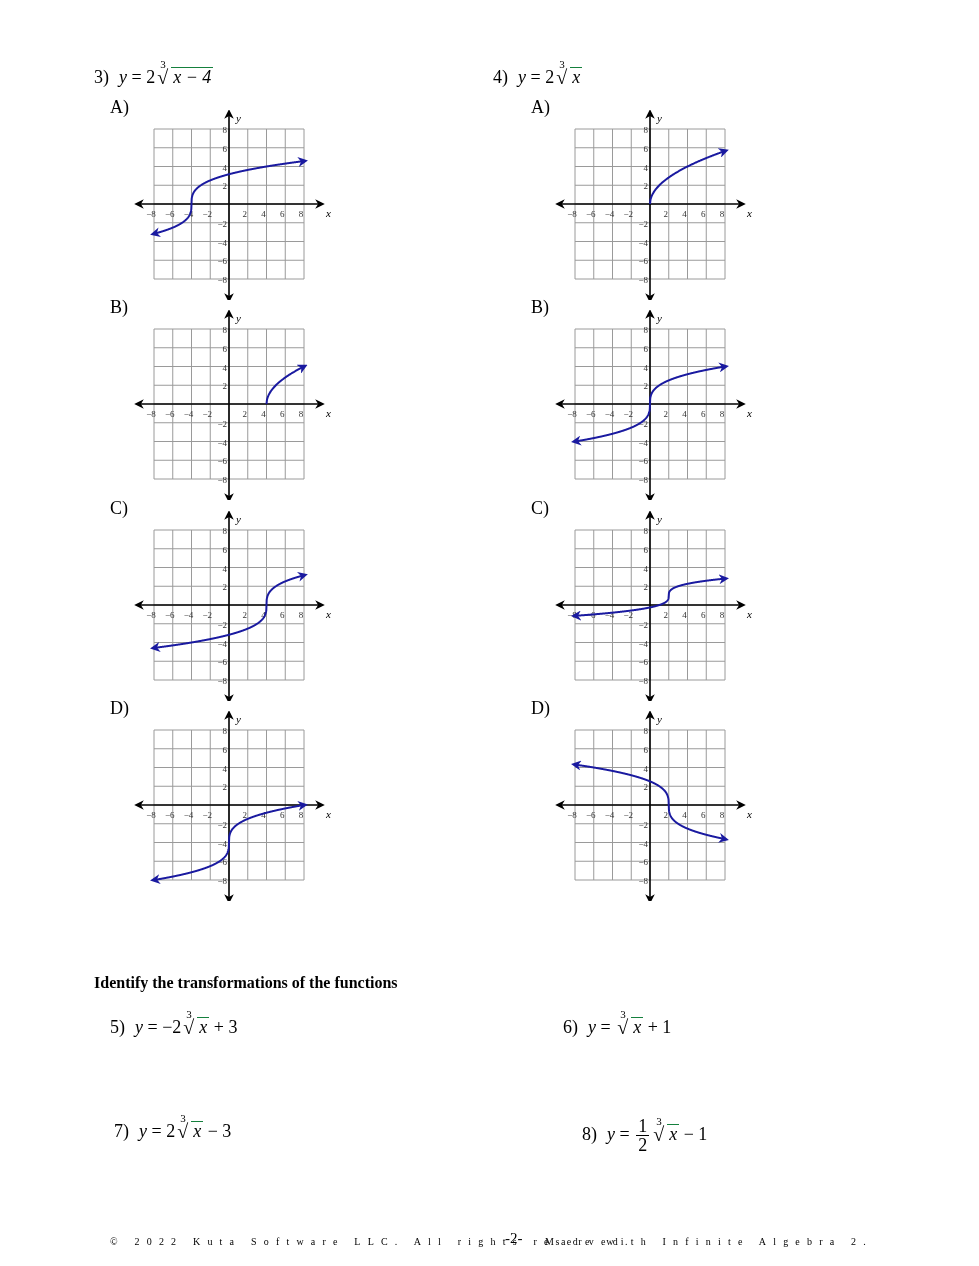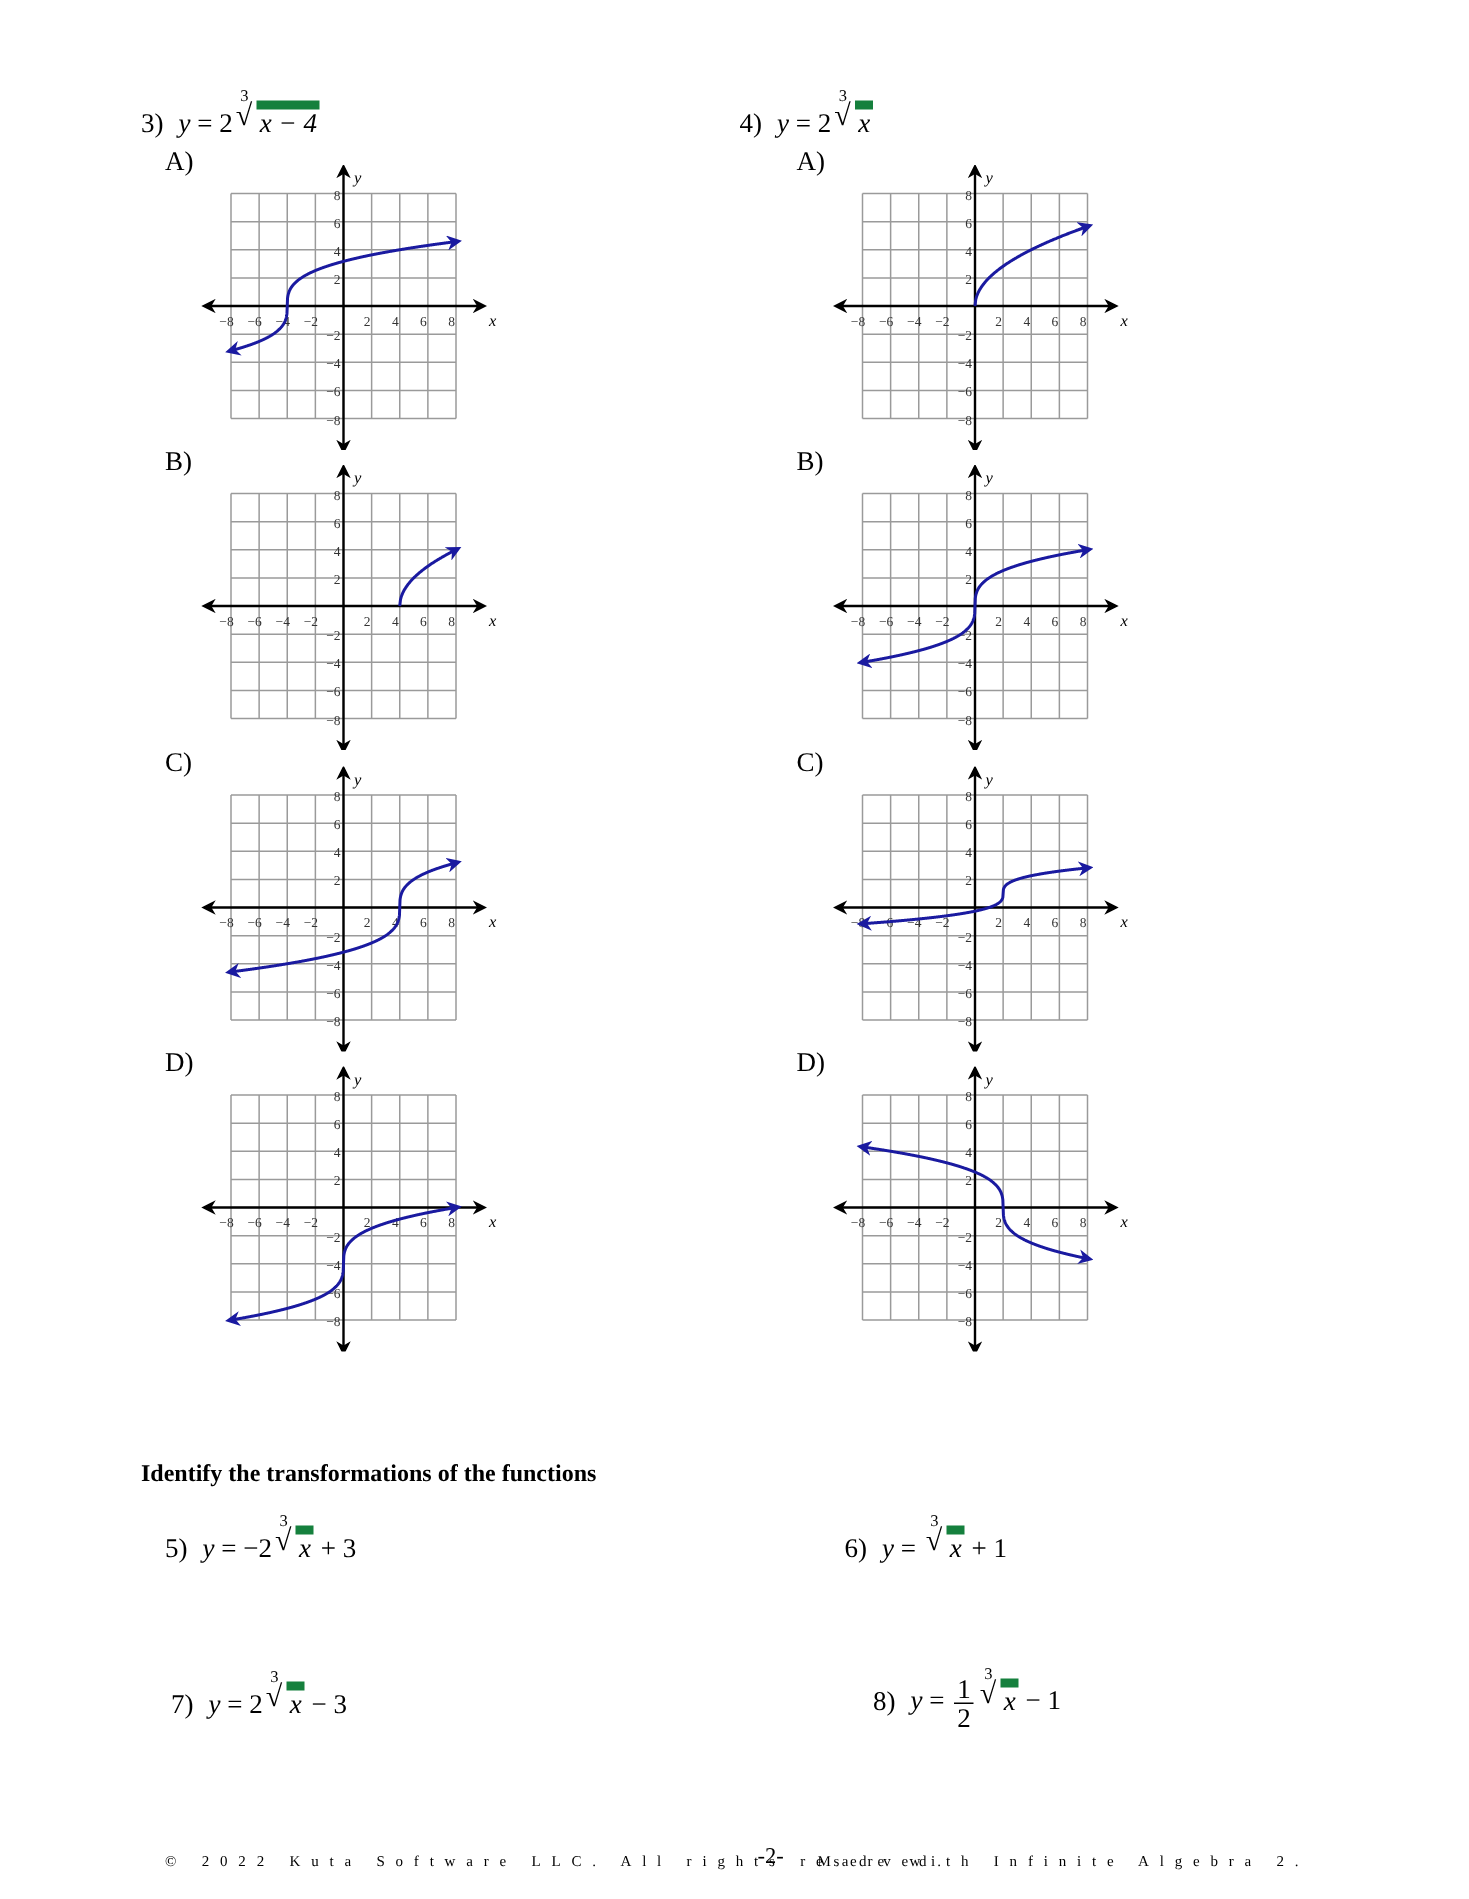--- a/index.html
+++ b/index.html
@@ -8,21 +8,21 @@
     font-family: "Liberation Serif", "DejaVu Serif", serif; color: #000;
   }
   .abs { position: absolute; }
   .problem { font-size: 18px; white-space: nowrap; }
   .num { display: inline-block; margin-right: 10px; }
   .var { font-style: italic; }
   .choice-label { font-size: 18px; }
   .root { position: relative; display: inline-block; padding-left: 14px; margin-left: 2px; }
   .root .idx { position: absolute; left: 3px; top: -8px; font-size: 11px; }
   .root .rad { position: absolute; left: 0; top: 0px; font-size: 20px; }
-  .root .under { border-top: 6px solid #15803d; padding: 0 2px; display: inline-block; line-height: 18px; margin-top: 1px; }
+  .root .under { border-top: 1px solid #15803d; padding: 0 2px; display: inline-block; line-height: 18px; margin-top: 1px; }
   .frac { display: inline-block; vertical-align: middle; text-align: center; margin: 0 2px; }
   .frac span { display: block; line-height: 18px; }
   .frac .top { border-bottom: 1px solid #000; padding: 0 2px; }
   .section-title { font-weight: bold; font-size: 16px; }
   .footer { font-size: 10px; letter-spacing: 7.2px; white-space: nowrap; }
   .page-num { font-size: 15px; letter-spacing: 0; }
   svg text { font-family: "Liberation Serif", "DejaVu Serif", serif; }
 </style>
 </head>
 <body>

